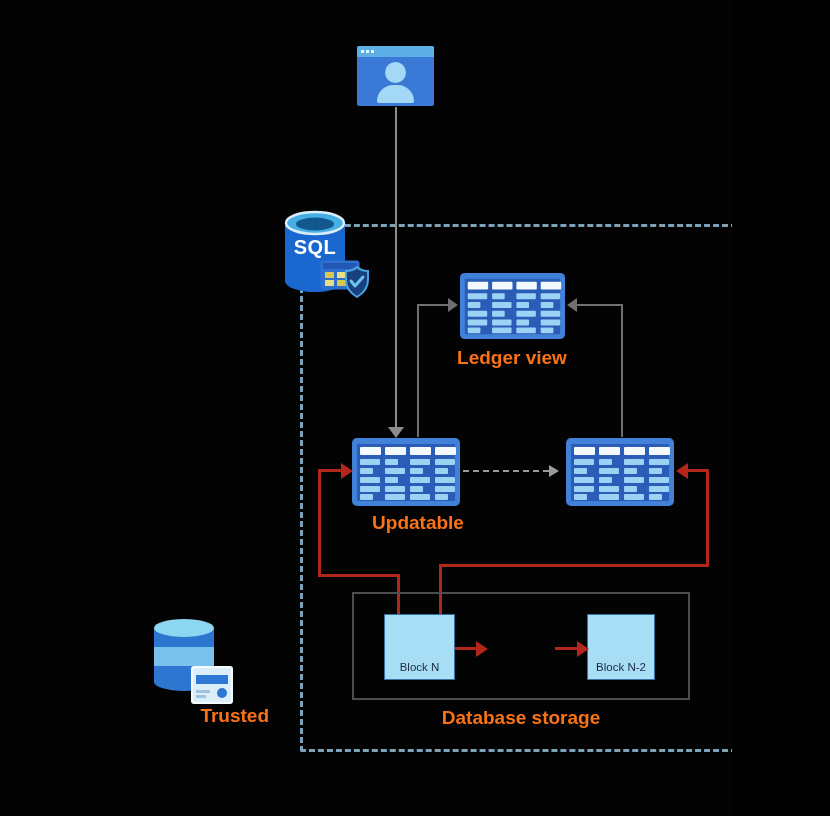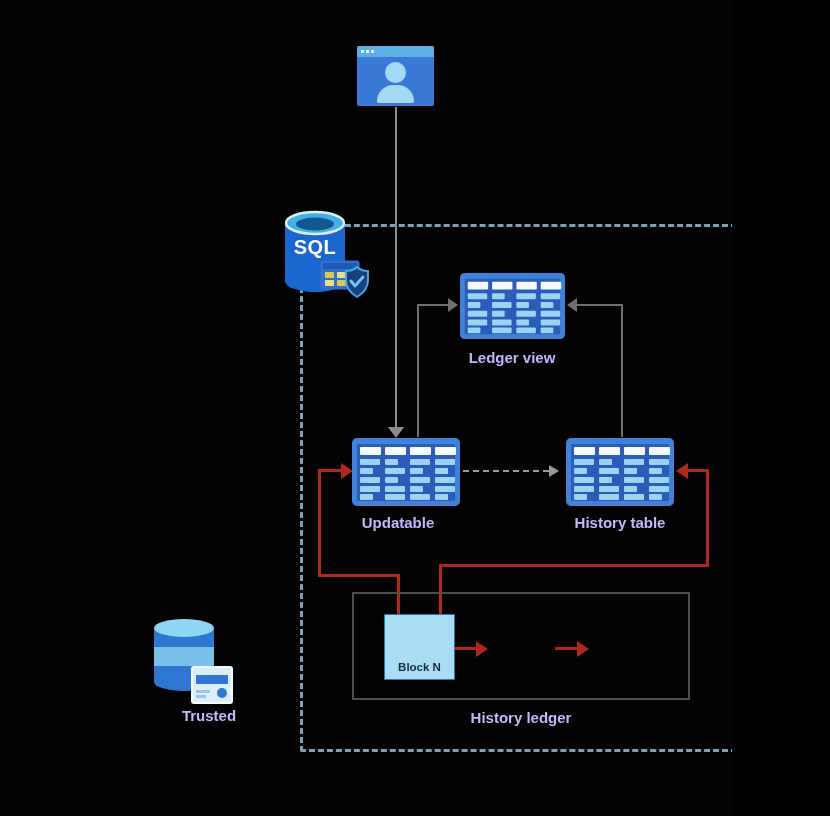--- a/index.html
+++ b/index.html
@@ -25,29 +25,29 @@
   .rline{background:#b2261b;}
   .arr{width:0;height:0;}
   .arr.down-gray{border-left:8px solid transparent;border-right:8px solid transparent;border-top:11px solid #8c8c8c;}
   .arr.right-gray{border-top:7px solid transparent;border-bottom:7px solid transparent;border-left:10px solid #6f6f6f;}
   .arr.left-gray{border-top:7px solid transparent;border-bottom:7px solid transparent;border-right:10px solid #6f6f6f;}
   .arr.right-dgray{border-top:6px solid transparent;border-bottom:6px solid transparent;border-left:10px solid #9a9a9a;}
   .arr.right-red{border-top:8px solid transparent;border-bottom:8px solid transparent;border-left:12px solid #b2261b;}
   .arr.left-red{border-top:8px solid transparent;border-bottom:8px solid transparent;border-right:12px solid #b2261b;}
   .dash-line{border-top:2px dashed #9a9a9a;height:0;}
   
-  .lbl{color:#c4b5fd;font-weight:700;font-size:15px;text-align:center;line-height:23px;}
-  .lbl-left{text-align:center;}
+  .lbl{color:#f97316;font-weight:700;font-size:19px;text-align:center;line-height:23px;}
+  .lbl-left{text-align:right;}
   
   .ledger-box{box-sizing:border-box;border:2px solid #4d4d4d;left:352px;top:592px;width:338px;height:108px;}
   .block{
     box-sizing:border-box;background:#a7def5;border:1px solid #34729f;
     display:flex;align-items:flex-end;justify-content:center;
   }
-  .block span{color:#1b2940;font-weight:700;font-size:11.5px;padding-bottom:6px;}
+  .block span{color:#1b2940;font-weight:400;font-size:11.5px;padding-bottom:6px;}
   
   .sql-txt{color:#fff;font-weight:800;font-size:20px;letter-spacing:0.5px;text-align:center;width:62px;}
   svg{display:block;}
 </style>
 </head>
 <body>
 
 <svg width="0" height="0" style="position:absolute" aria-hidden="true">
   <symbol id="sym-table" viewBox="0 0 110 70">
     <rect x="1" y="1" width="108" height="68" rx="5" fill="#4182d8"></rect>
@@ -132,28 +132,27 @@
   <div class="abs gline" style="left:417px;top:304px;width:33px;height:2px"></div>
   <div class="abs arr right-gray" style="left:448px;top:298px"></div>
 
   <div class="abs gline" style="left:621px;top:304px;width:2px;height:133px"></div>
   <div class="abs gline" style="left:577px;top:304px;width:46px;height:2px"></div>
   <div class="abs arr left-gray" style="left:567px;top:298px"></div>
 
   <svg class="abs" style="left:351px;top:437px" width="110" height="70">
       <use href="#sym-table"></use>
     </svg>
-  <div class="abs lbl" style="left:318px;top:511px;width:160px">
+  <div class="abs lbl" style="left:338px;top:511px;width:160px">
     <div>Updatable</div>
   </div>
 
   <svg class="abs" style="left:565px;top:437px" width="110" height="70">
       <use href="#sym-table"></use>
     </svg>
-  <div class="abs lbl" style="left:540px;top:511px;width:160px">History table</div>
 
   <div class="abs dash-line" style="left:463px;top:470px;width:86px"></div>
   <div class="abs arr right-dgray" style="left:549px;top:465px"></div>
 
   <div class="abs arr right-red" style="left:341px;top:463px"></div>
   <div class="abs rline" style="left:318px;top:469px;width:26px;height:3px"></div>
   <div class="abs rline" style="left:318px;top:469px;width:3px;height:108px"></div>
   <div class="abs rline" style="left:318px;top:574px;width:82px;height:3px"></div>
   <div class="abs rline" style="left:397px;top:574px;width:3px;height:42px"></div>
 
@@ -161,27 +160,30 @@
   <div class="abs rline" style="left:439px;top:564px;width:270px;height:3px"></div>
   <div class="abs rline" style="left:706px;top:469px;width:3px;height:98px"></div>
   <div class="abs rline" style="left:688px;top:469px;width:21px;height:3px"></div>
   <div class="abs arr left-red" style="left:676px;top:463px"></div>
 
   <div class="abs ledger-box"></div>
 
   <div class="abs block" style="left:384px;top:614px;width:71px;height:66px">
     <span>Block N</span>
   </div>
+  <div class="abs block" style="left:587px;top:614px;width:68px;height:66px">
+    <span>Block N-2</span>
+  </div>
 
   <div class="abs rline" style="left:455px;top:647px;width:23px;height:3px"></div>
   <div class="abs arr right-red" style="left:476px;top:641px"></div>
   <div class="abs rline" style="left:555px;top:647px;width:24px;height:3px"></div>
   <div class="abs arr right-red" style="left:577px;top:641px"></div>
 
-  <div class="abs lbl" style="left:421px;top:706px;width:200px">History ledger</div>
+  <div class="abs lbl" style="left:421px;top:706px;width:200px">Database storage</div>
 
   <div class="abs" style="left:147px;top:610px;width:130px;height:160px">
     <svg class="abs" style="left:4px;top:2px" width="66" height="86" viewBox="0 0 66 86">
       <path d="M3,16 v54 a30,9 0 0 0 60,0 v-54 z" fill="#2e77d0"></path>
       <rect x="3" y="35" width="60" height="19" fill="#79c0ea"></rect>
       <ellipse cx="33" cy="16" rx="30" ry="9" fill="#8ed7f2"></ellipse>
     </svg>
     <svg class="abs" style="left:44px;top:56px" width="42" height="38" viewBox="0 0 42 38">
       <rect x="1" y="1" width="40" height="36" rx="2" fill="#ddeefb" stroke="#f5fafd" stroke-width="2"></rect>
       <rect x="5" y="9" width="32" height="9" fill="#2f77d4"></rect>

